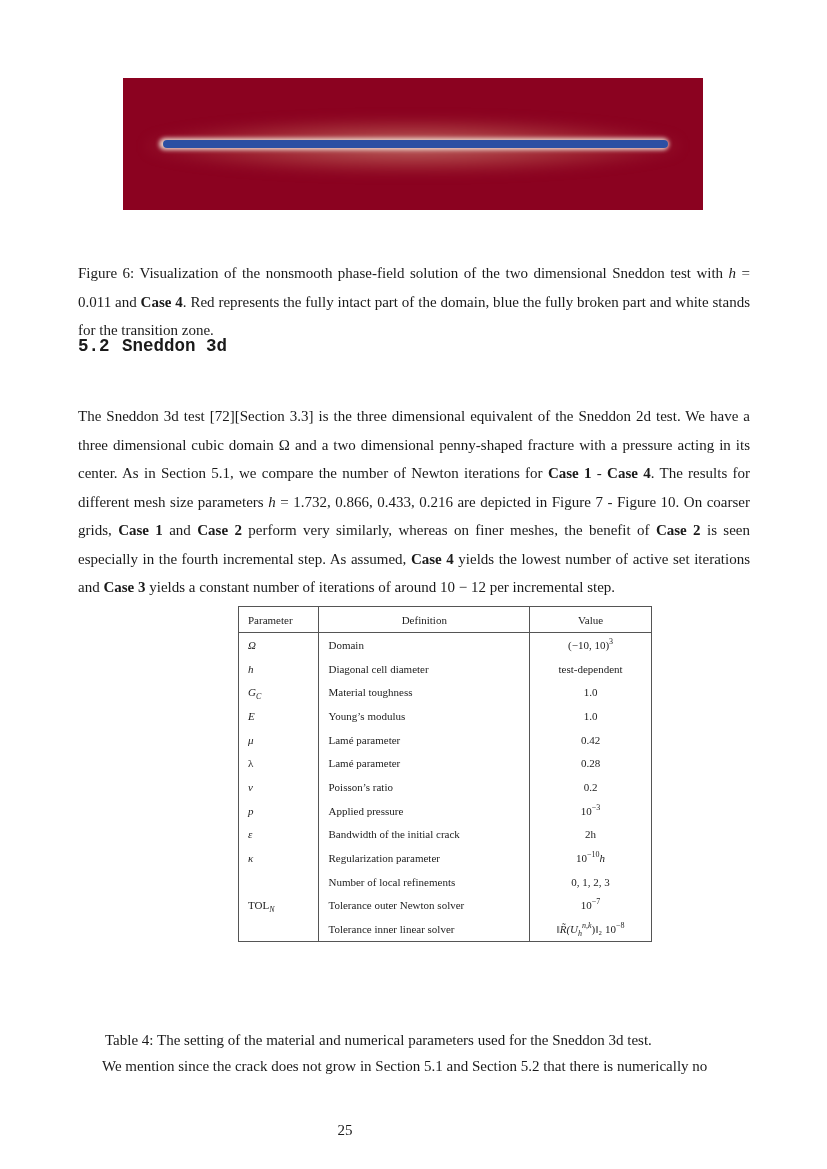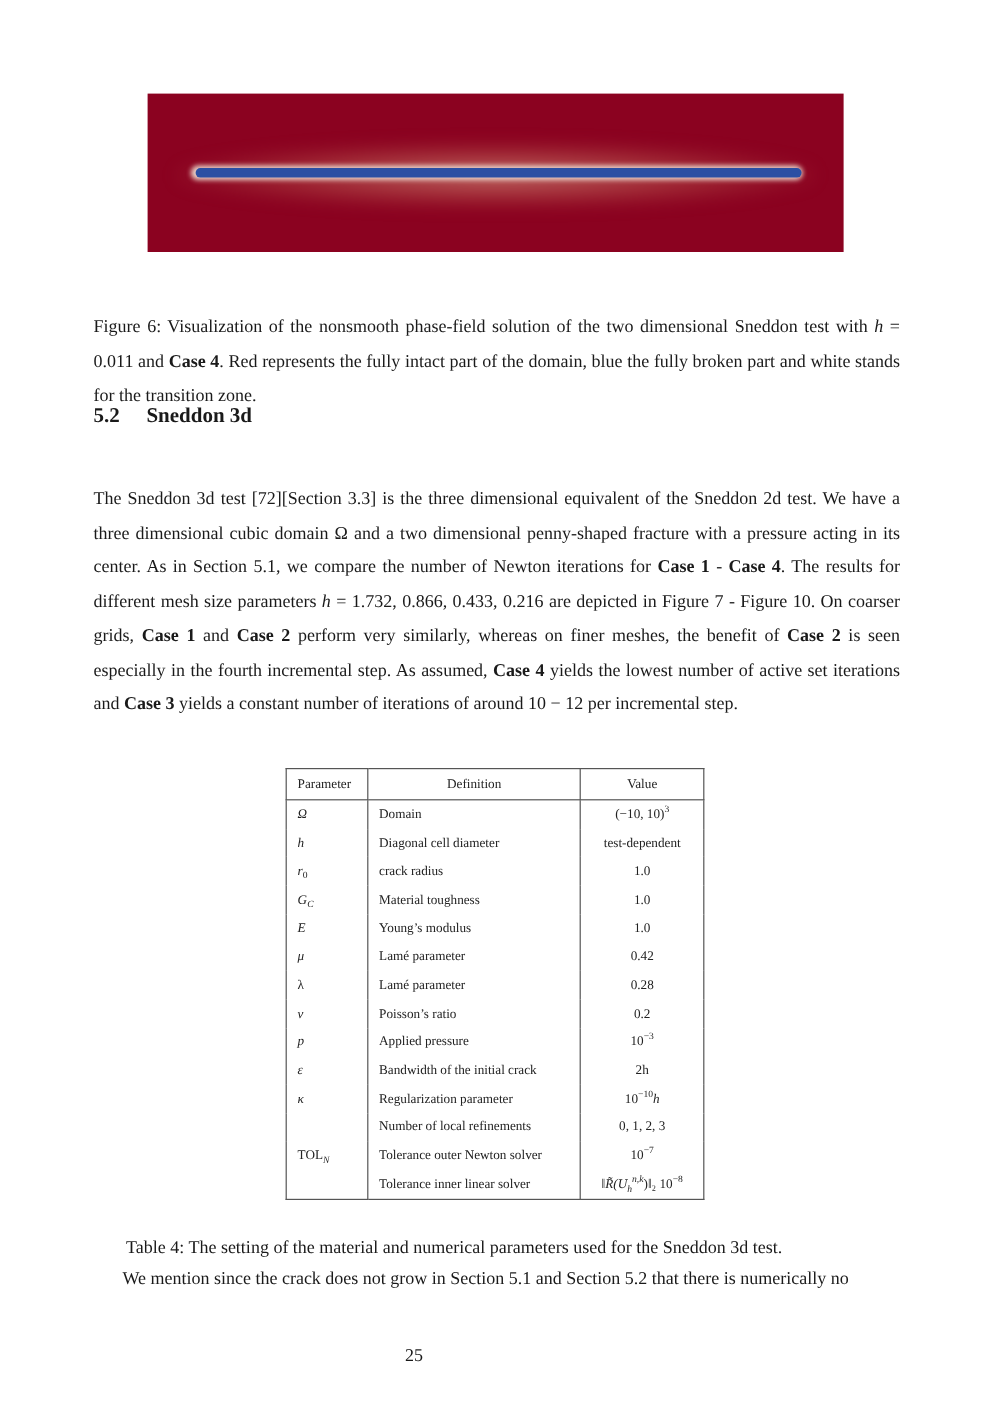--- a/index.html
+++ b/index.html
@@ -24,29 +24,29 @@
   .fig .crack {
     position: absolute; left: 40px; top: 62px; width: 505px; height: 8px;
     border-radius: 5px; background: #2c4fa3;
   }
   .text {
     font-family: "Liberation Serif", "DejaVu Serif", serif;
     font-size: 15px; line-height: 28.5px; color: #1a1a1a;
   }
   .para { left: 78px; width: 672px; text-align: justify; margin-top: 32px; }
   .caption { top: 227px; }
-  .heading { left: 78px; top: 336px; font-family: Liberation Serif, serif; font-weight: bold; font-size: 17.5px; }
+  .heading { left: 78px; top: 336px; font-family: Liberation Mono, monospace; font-weight: bold; font-size: 17.5px; }
   .heading .num { display: inline-block; width: 44px; }
   .body1 { top: 370px; }
   b { font-weight: bold; }
   i { font-style: italic; }
   table.params {
-    position: absolute; left: 238px; top: 606px; width: 349px;
+    position: absolute; left: 238px; top: 606px; width: 414px;
     border-collapse: collapse;
-    font-family: "Liberation Serif", serif; font-size: 11px; color: #222; margin-top: 34px;
+    font-family: "Liberation Serif", serif; font-size: 11px; color: #222;
   }
   table.params th, table.params td {
     border-left: 1px solid #555; border-right: 1px solid #555;
     padding: 0 9px; height: 23.7px; font-weight: normal; text-align: left;
     white-space: nowrap;
   }
   table.params th { height: 25px; border-bottom: 1px solid #555; border-top: 1px solid #555; }
   table.params tr:last-child td { border-bottom: 1px solid #555; }
   table.params th.c, table.params td.c { text-align: center; }
   table.params col.c1 { width: 68px; }
@@ -89,25 +89,20 @@
   <tbody>
     <tr>
         <td><i>Ω</i></td>
         <td>Domain</td>
         <td class="c"><span>(−10, 10)</span><sup>3</sup></td>
       </tr>
     <tr>
         <td><i>h</i></td>
         <td>Diagonal cell diameter</td>
         <td class="c">test-dependent</td>
-      </tr>
-    <tr>
-        <td><i>r</i><sub>0</sub></td>
-        <td>crack radius</td>
-        <td class="c">1.0</td>
       </tr>
     <tr>
         <td><i>G</i><sub><i>C</i></sub></td>
         <td>Material toughness</td>
         <td class="c">1.0</td>
       </tr>
     <tr>
         <td><i>E</i></td>
         <td>Young’s modulus</td>
         <td class="c">1.0</td>

